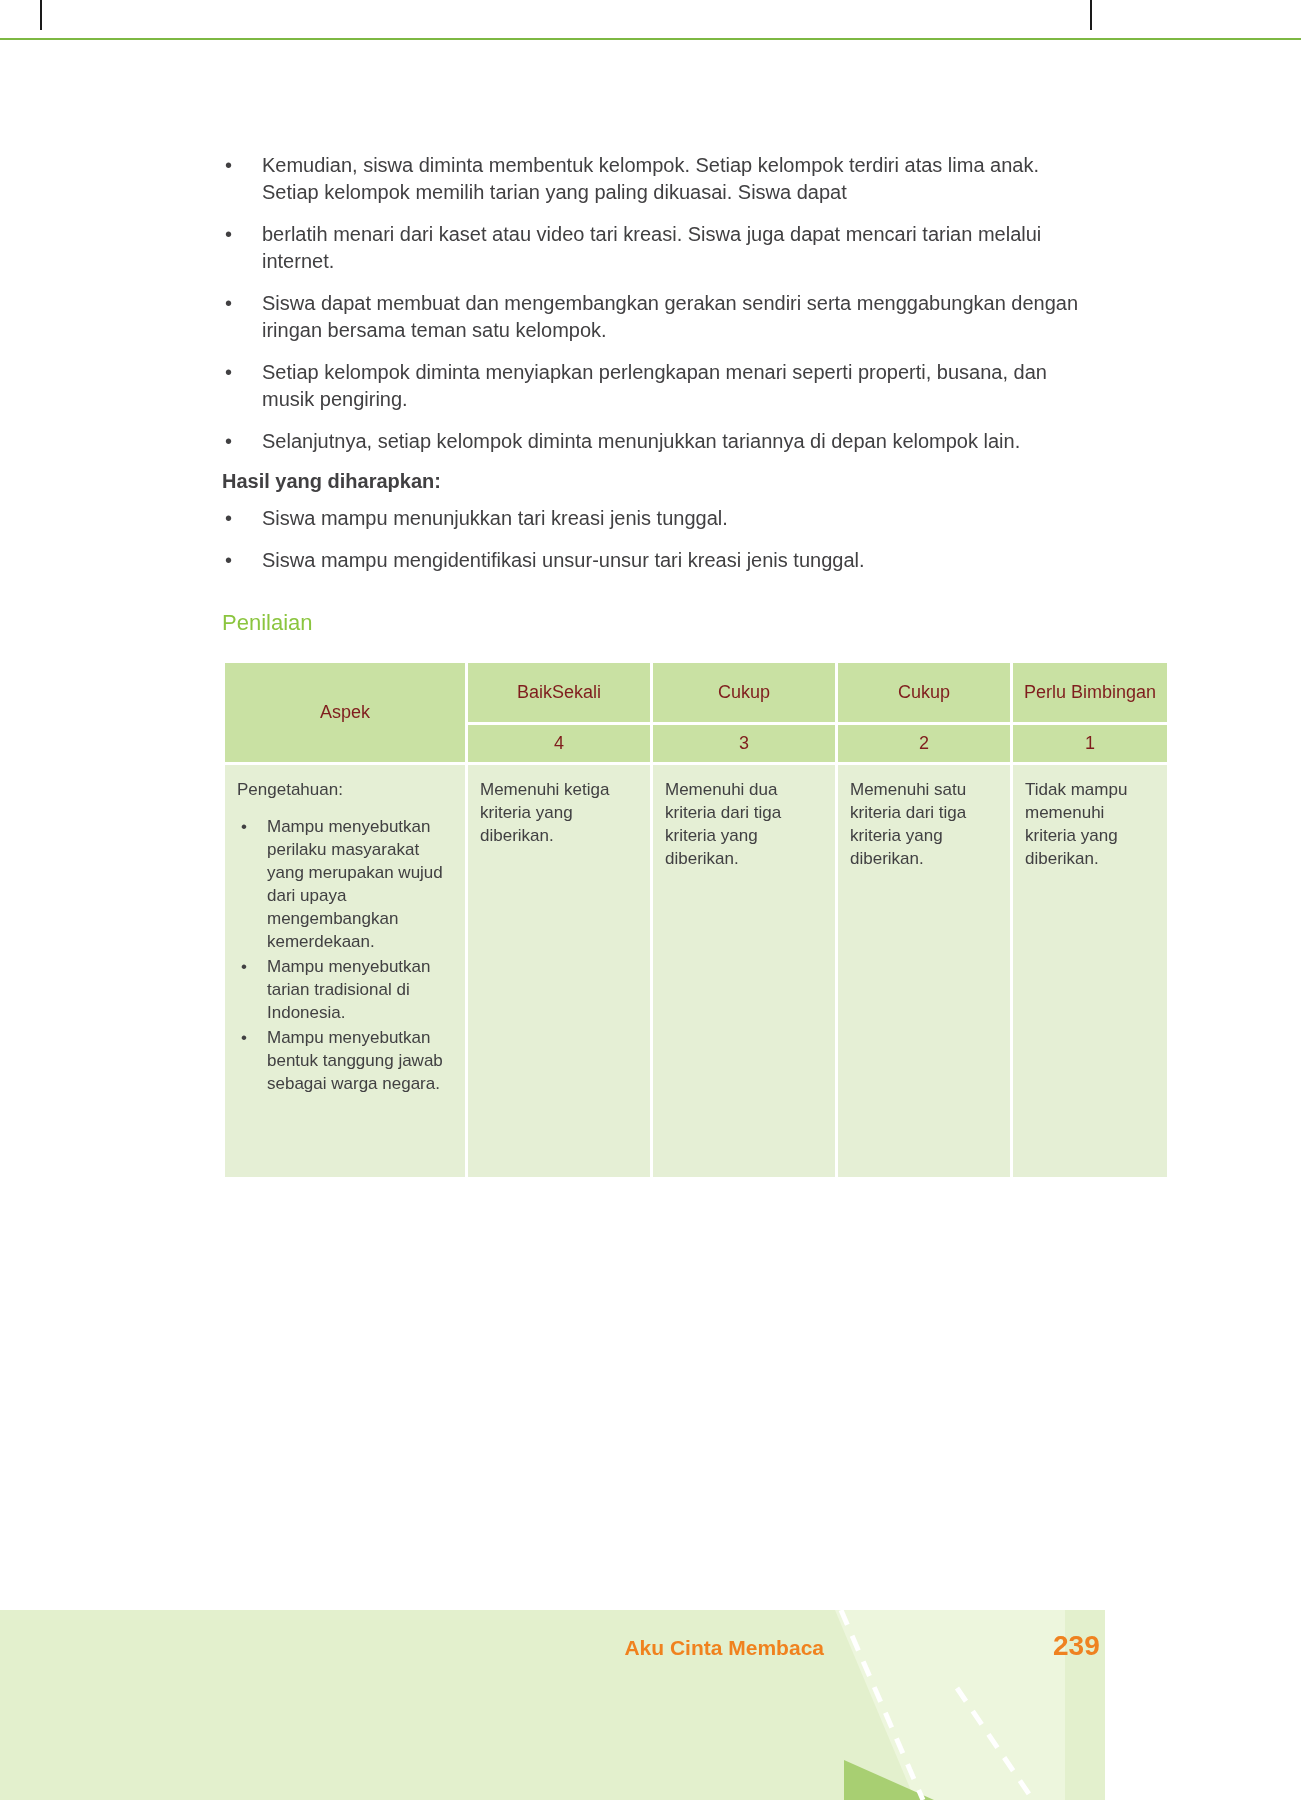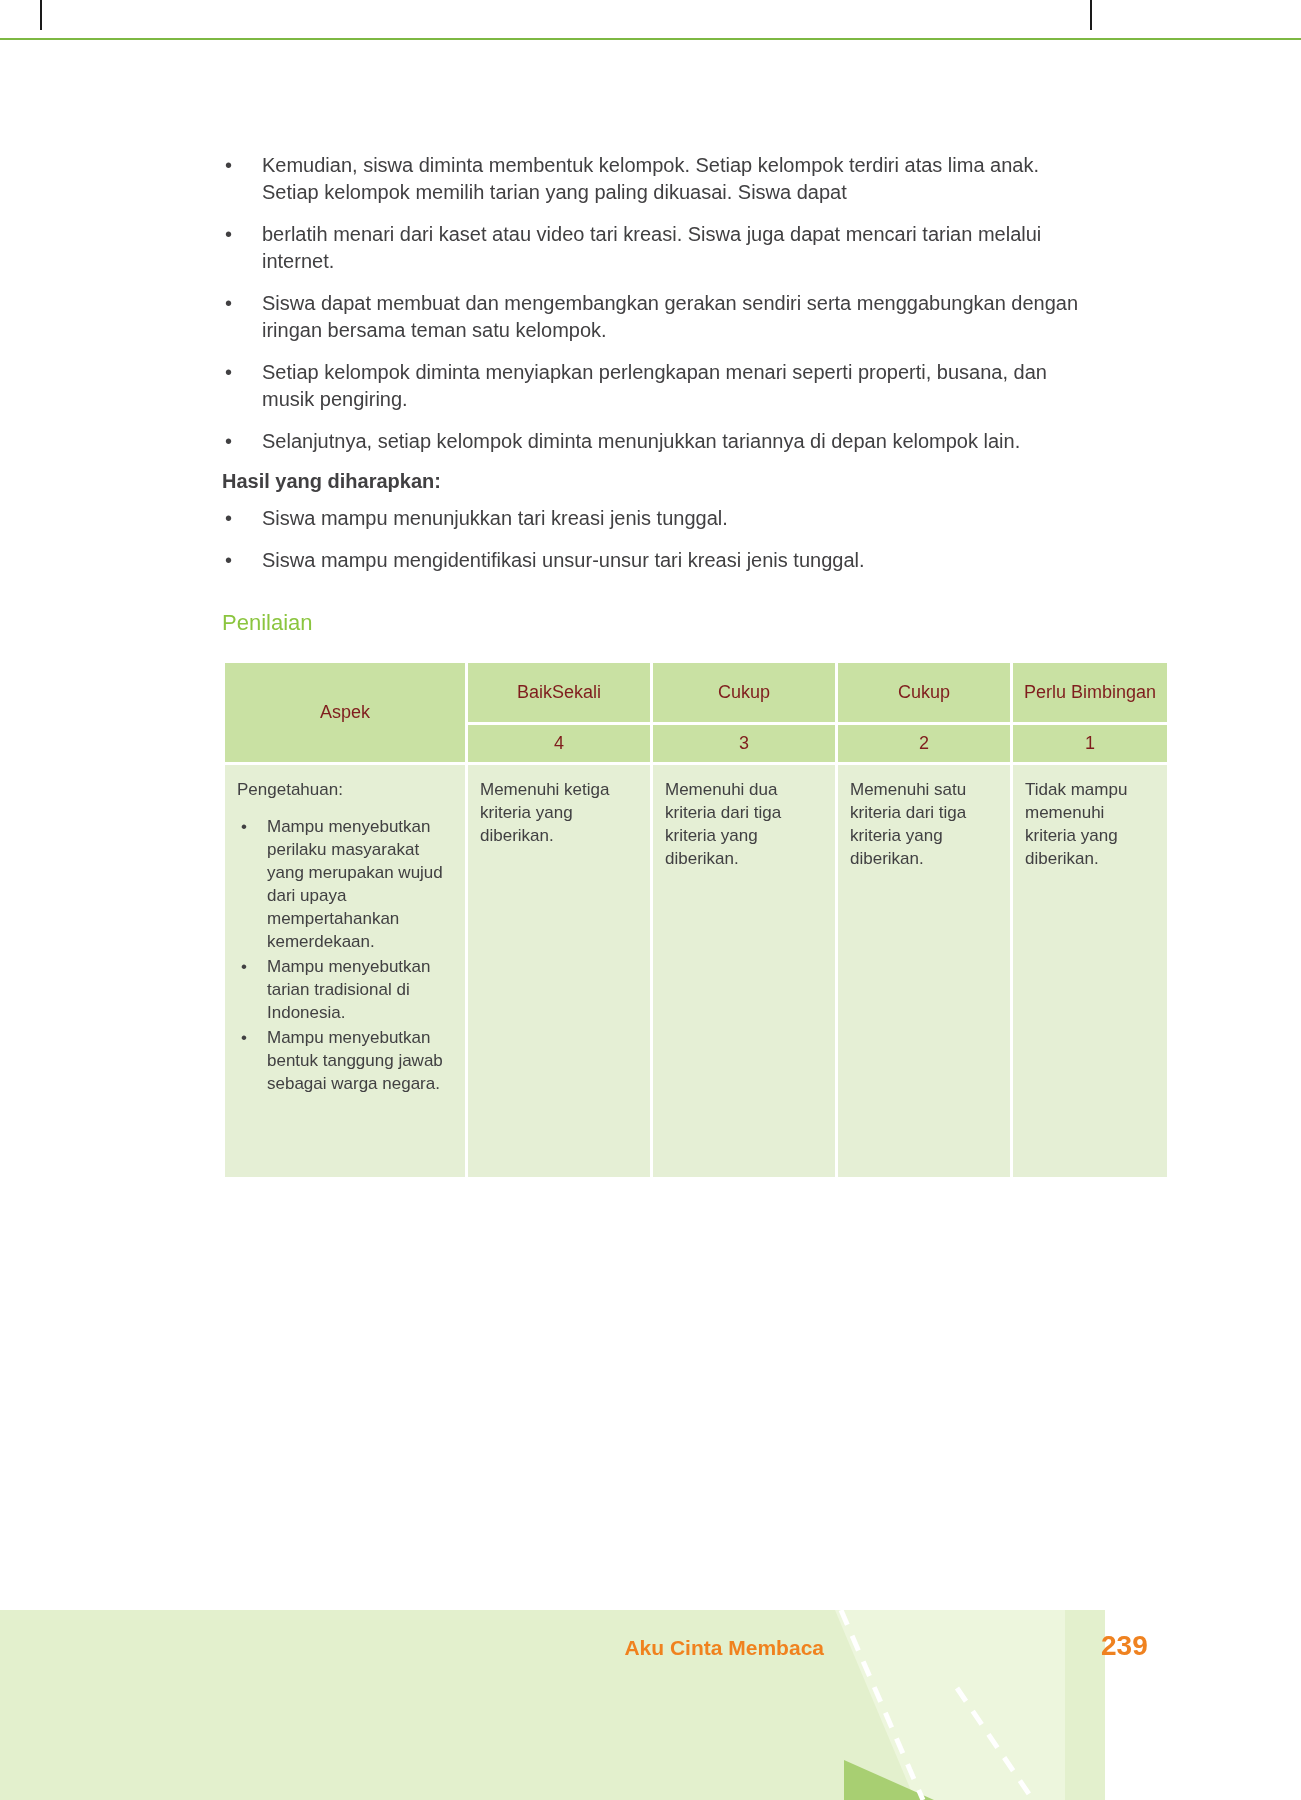--- a/index.html
+++ b/index.html
@@ -114,21 +114,21 @@
     position: absolute;
     right: 281px;
     top: 26px;
     font-size: 21px;
     font-weight: bold;
     color: #f0821e;
     white-space: nowrap;
   }
   .footer-page-number {
     position: absolute;
-    left: 1101px;
+    left: 1053px;
     top: 20px;
     font-size: 28px;
     font-weight: bold;
     color: #ef8220;
   }
 </style>
 </head>
 <body>
 
 <div class="crop-mark left"></div>
@@ -175,21 +175,21 @@
         <th>3</th>
         <th>2</th>
         <th>1</th>
       </tr>
     </thead>
     <tbody>
       <tr>
         <td>
           <div class="aspect-title">Pengetahuan:</div>
           <ul class="aspect-points">
-            <li>Mampu menyebutkan perilaku masyarakat yang merupakan wujud dari upaya mempertahankan kemerdekaan.</li>
+            <li>Mampu menyebutkan perilaku masyarakat yang merupakan wujud dari upaya mengembangkan kemerdekaan.</li>
             <li>Mampu menyebutkan tarian tradisional di Indonesia.</li>
             <li>Mampu menyebutkan bentuk tanggung jawab sebagai warga negara.</li>
           </ul>
         </td>
         <td>Memenuhi ketiga kriteria yang diberikan.</td>
         <td>Memenuhi dua kriteria dari tiga kriteria yang diberikan.</td>
         <td>Memenuhi satu kriteria dari tiga kriteria yang diberikan.</td>
         <td>Tidak mampu memenuhi kriteria yang diberikan.</td>
       </tr>
     </tbody>

